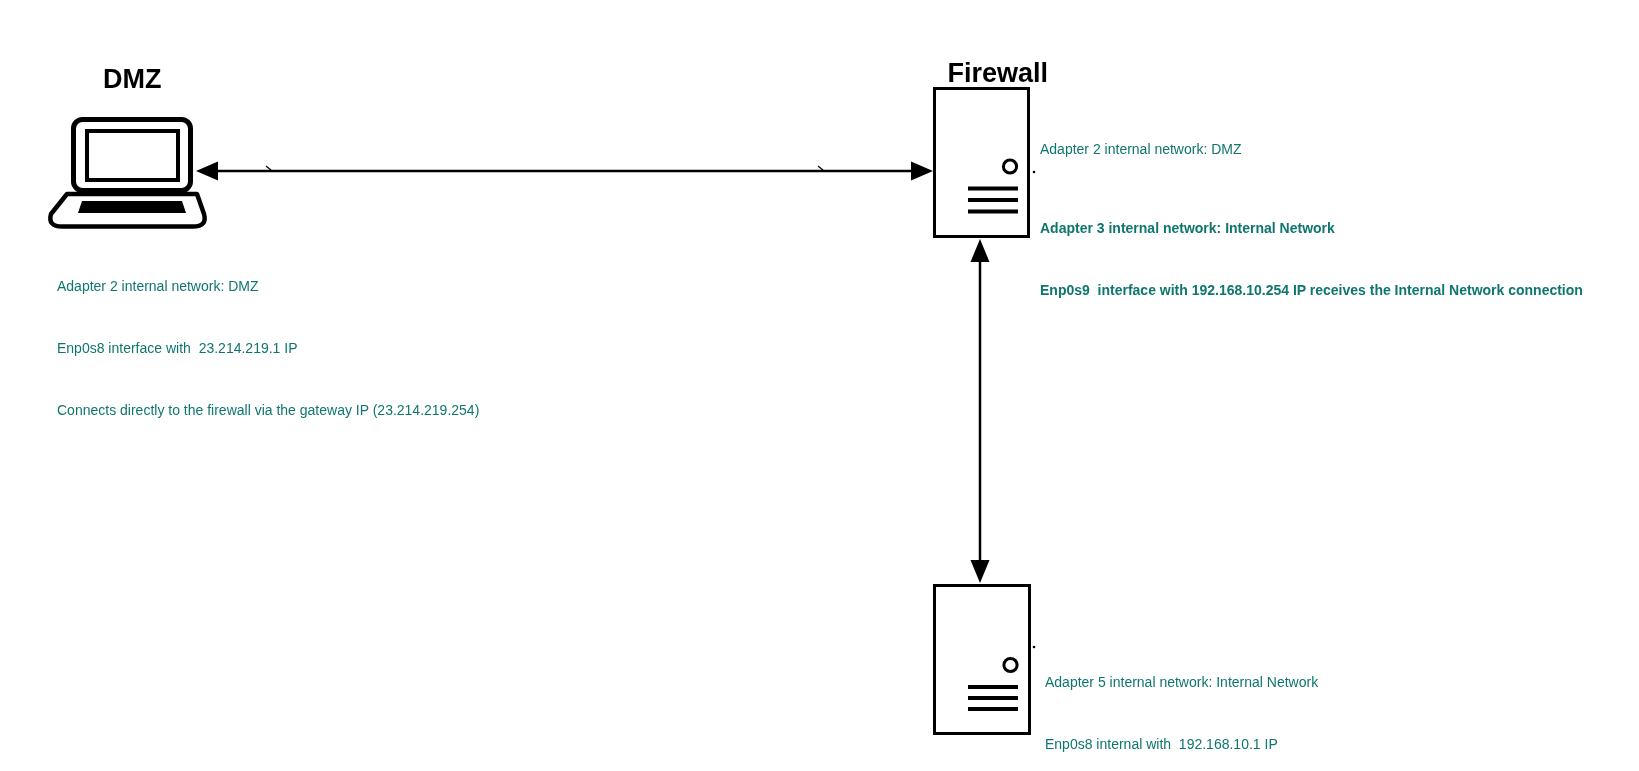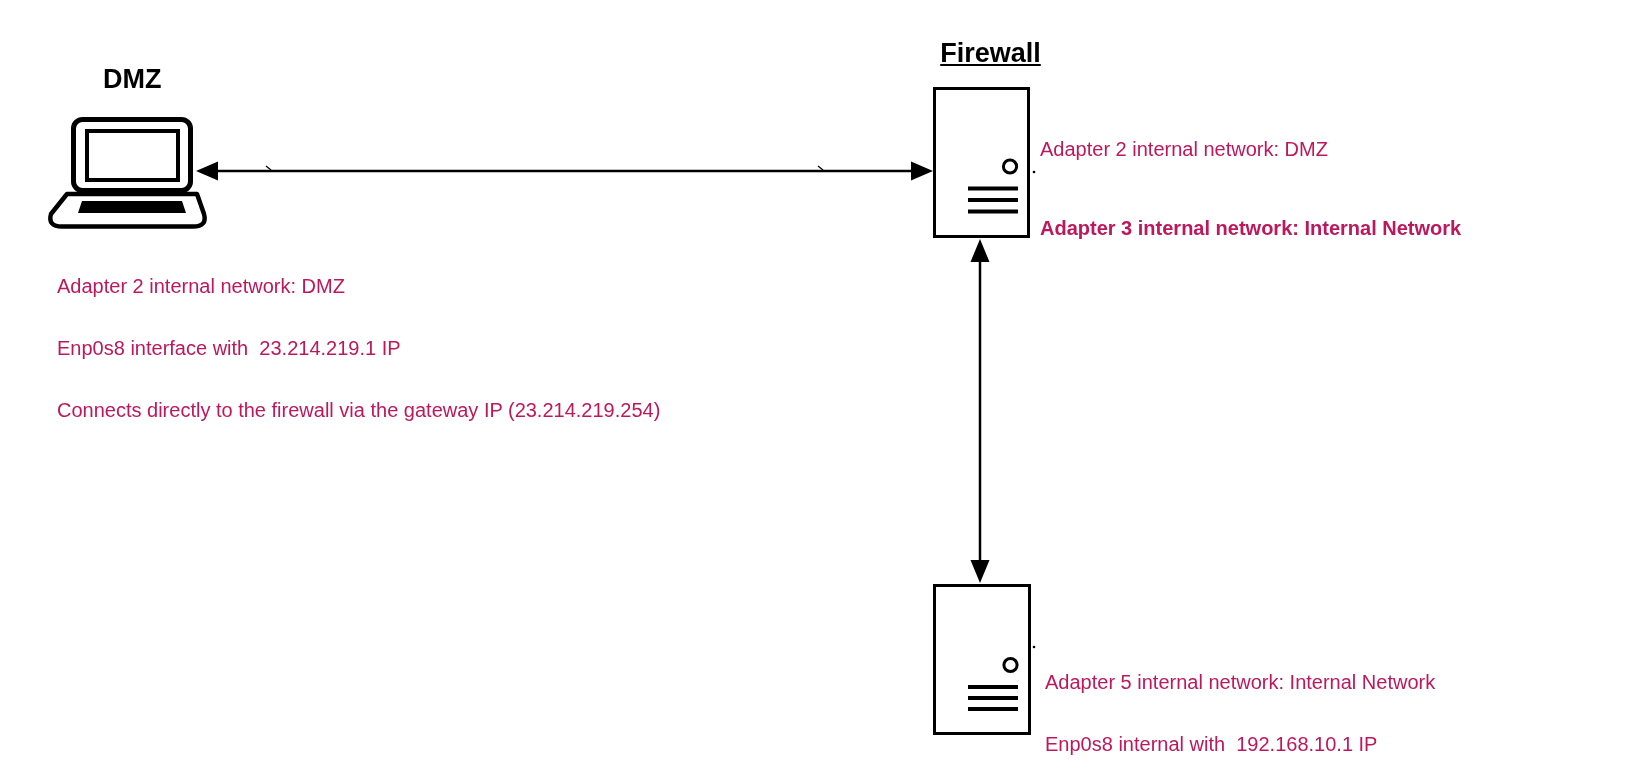--- a/index.html
+++ b/index.html
@@ -23,31 +23,31 @@
   }
   .node-title {
     position: absolute;
     font-weight: bold;
     font-size: 27px;
     line-height: 1;
     white-space: pre;
     color: #000000;
   }
   .title-dmz      { left: 103px;  top: 66px;  }
-  .title-firewall { left: 933px;  top: 40px;  width: 115px; text-align: center; text-decoration: underline; }
+  .title-firewall { left: 933px;  top: 60px;  width: 115px; text-align: right; }
   .title-internal { left: 1045px; top: 595px; }
   .textblock {
     position: absolute;
     white-space: pre;
   }
   .textblock .line {
-    font-size: 20px;
+    font-size: 14px;
     line-height: 26px;
     white-space: pre;
-    color: #be185d;
+    color: #0f766e;
   }
   .notes-dmz        { left: 57px;   top: 237px; }
   .notes-fw-a       { left: 1040px; top: 100px; }
   .notes-fw-b       { left: 1040px; top: 179px; font-weight: bold; }
   .notes-internal   { left: 1045px; top: 633px; }
 </style>
 </head>
 <body>
 
 <div class="stage">
@@ -100,20 +100,21 @@
     <div class="line">Enp0s8 interface with  23.214.219.1 IP</div>
     <div class="line">Connects directly to the firewall via the gateway IP (23.214.219.254)</div>
   </div>
 
   <div class="node-title title-firewall">Firewall</div>
   <div class="textblock notes-fw-a">
     <div class="line">Adapter 2 internal network: DMZ</div>
   </div>
   <div class="textblock notes-fw-b">
     <div class="line">Adapter 3 internal network: Internal Network</div>
+    <div class="line">Enp0s9  interface with 192.168.10.254 IP receives the Internal Network connection</div>
   </div>
 
   <div class="textblock notes-internal">
     <div class="line">Adapter 5 internal network: Internal Network</div>
     <div class="line">Enp0s8 internal with  192.168.10.1 IP</div>
     
   </div>
 
 </div>
 

